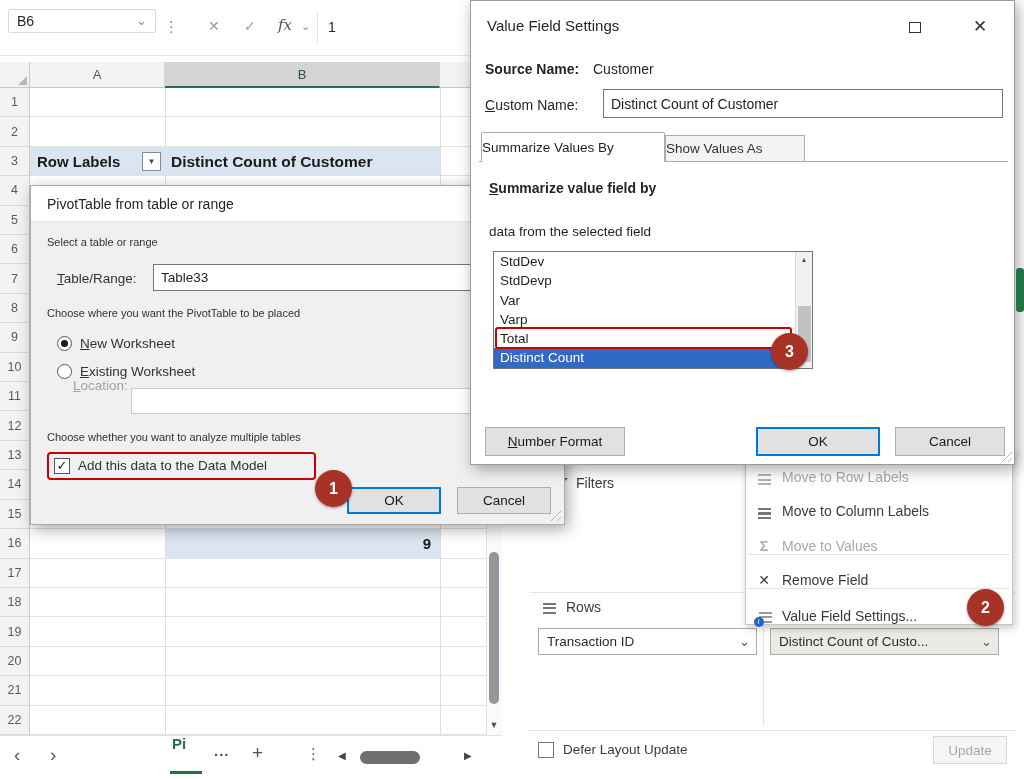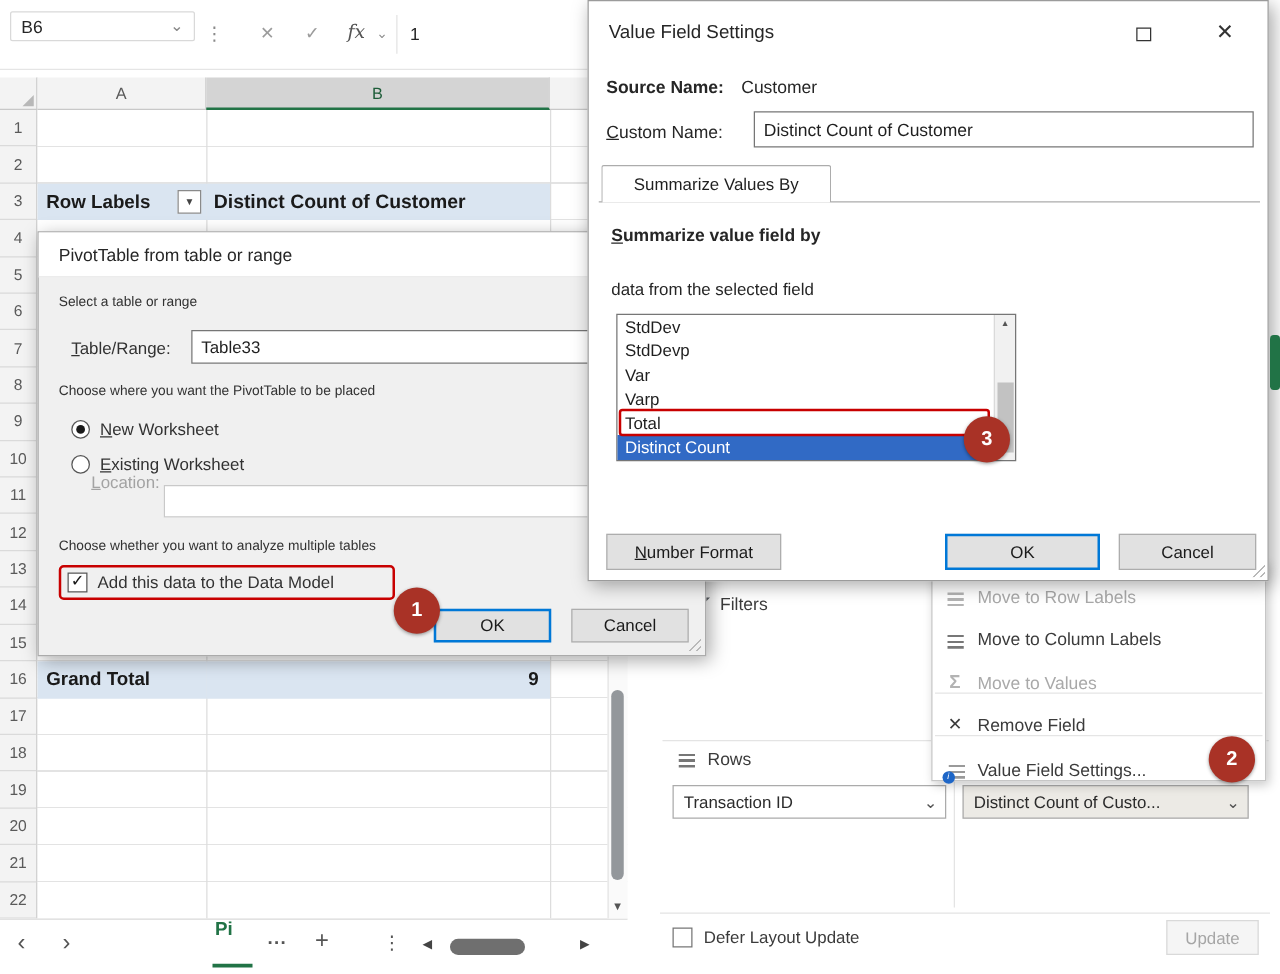--- a/index.html
+++ b/index.html
@@ -46,21 +46,21 @@
   .menu-sep { height:1px; background:#E5E5E5; margin:0 2px; }
   .disabled { color:#A9A9A9; }
   .bars { width:13px; height:11px; background:repeating-linear-gradient(to bottom,#777 0 2px,transparent 2px 4.5px); }
   .bars-gray { background:repeating-linear-gradient(to bottom,#B3B3B3 0 2px,transparent 2px 4.5px); }
 
   
   .listbox { position:absolute; background:#fff; border:1px solid #767676; }
   .li { height:19.3px; line-height:19.3px; padding-left:6px; font-size:13.5px; color:#1f1f1f; width:calc(100% - 17px); white-space:nowrap; overflow:hidden; }
   .li-sel { background:#316AC5; color:#fff; }
 
-  .tab { position:absolute; display:flex; align-items:center; justify-content:center; font-size:13.5px; }
+  .tab { position:absolute; display:flex; align-items:center; font-size:13.5px; }
   .grip { position:absolute; width:13px; height:13px;
           background:repeating-linear-gradient(135deg,transparent 0 3px,#B9B9B9 3px 4px);
           clip-path:polygon(100% 0,100% 100%,0 100%); }
   .funnel-tri { width:0; height:0; border-left:6px solid transparent; border-right:6px solid transparent; border-top:6px solid #5f6368; }
   .funnel-stem { width:2px; height:5px; background:#5f6368; margin:0 auto; }
 </style>
 </head>
 <body>
 
 <div id="app">
@@ -118,23 +118,20 @@
 
   <div class="pivot-cell" style="left:30px;top:146.8px;width:135px;padding-left:7px;font-size:15px;">
     <span>Row Labels</span>
   </div>
   <div class="abs ctr" style="left:142px;top:152px;width:19px;height:19px;background:#fff;border:1px solid #8a8a8a;">
     <span style="font-size:8px;color:#444;">▼</span>
   </div>
   <div class="pivot-cell" style="left:165px;top:146.8px;width:275px;padding-left:6px;font-size:15.5px;">
     <span>Distinct Count of Customer</span>
   </div>
-  <div class="pivot-cell" style="left:30px;top:529.2px;width:135px;padding-left:7px;font-size:15px;">
-    <span>Grand Total</span>
-  </div>
   <div class="pivot-cell" style="left:165px;top:529.2px;width:275px;justify-content:flex-end;padding-right:9px;font-size:15px;">
     <span>9</span>
   </div>
 
   <div class="abs" style="left:486px;top:62px;width:16px;height:673px;background:#FAFAFA;border-left:1px solid #E3E3E3;z-index:2;"></div>
   <div class="abs" style="left:489px;top:552px;width:10px;height:152px;background:#93979B;border-radius:5px;z-index:3;"></div>
   <div class="abs ctr" style="left:486px;top:714px;width:16px;height:21px;z-index:3;">
     <span style="font-size:9px;color:#555;">▼</span>
   </div>
 
@@ -251,20 +248,23 @@
     <span class="abs nw" style="left:14px;top:60px;font-size:14px;font-weight:600;color:#262626;">Source Name:</span>
     <span class="abs nw" style="left:122px;top:60px;font-size:14px;color:#262626;">Customer</span>
 
     <span class="abs nw" style="left:14px;top:96px;font-size:14px;color:#262626;"><u>C</u>ustom Name:</span>
     <div class="abs input" style="left:132px;top:88px;width:400px;height:29px;font-size:14px;">
       <span>Distinct Count of Customer</span>
     </div>
 
     <div class="tab" style="left:10px;top:131px;width:184px;height:30px;background:#fff;border:1px solid #ACACAC;border-bottom:none;border-radius:2px 2px 0 0;z-index:2;color:#1f1f1f;">
       <span>Summarize Values By</span>
+    </div>
+    <div class="tab" style="left:194px;top:134px;width:140px;height:26px;background:#F3F3F3;border:1px solid #ACACAC;border-bottom:none;z-index:1;color:#333;">
+      <span>Show Values As</span>
     </div>
     <div class="abs" style="left:8px;top:160px;width:529px;height:1px;background:#ACACAC;z-index:1;"></div>
 
     <span class="abs nw" style="left:18px;top:179px;font-size:14px;font-weight:600;color:#262626;"><u>S</u>ummarize value field by</span>
     <span class="abs nw" style="left:18px;top:223px;font-size:13.5px;color:#262626;">data from the selected field</span>
 
     <div class="listbox" style="left:22px;top:250px;width:320px;height:118px;">
       <div class="li">StdDev</div>
       <div class="li">StdDevp</div>
       <div class="li">Var</div>

